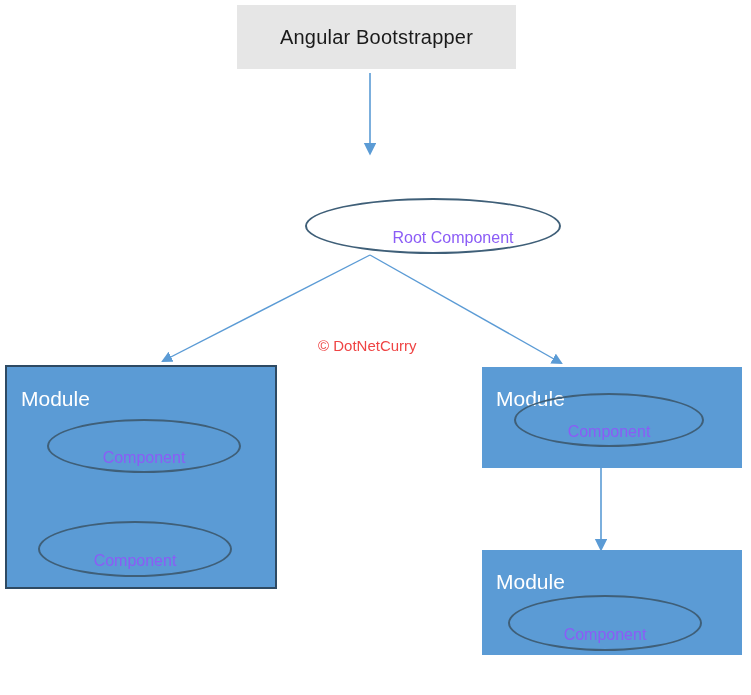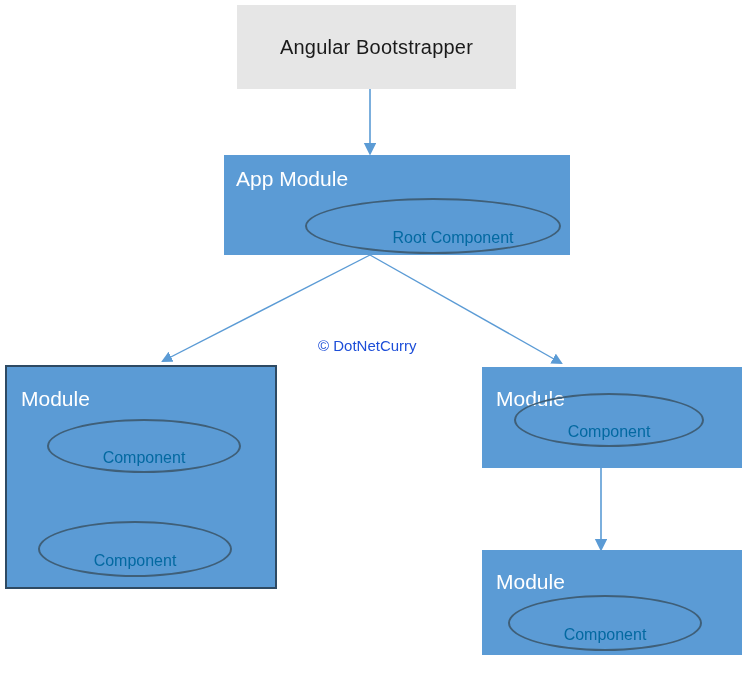--- a/index.html
+++ b/index.html
@@ -18,21 +18,21 @@
     overflow: hidden;
   }
   .node {
     position: absolute;
     box-sizing: border-box;
   }
   .bootstrapper-box {
     left: 237px;
     top: 5px;
     width: 279px;
-    height: 84px;
+    height: 64px;
     background: #e6e6e6;
     display: flex;
     align-items: center;
     justify-content: center;
   }
   .bootstrapper-label {
     font-size: 20px;
     color: #1a1a1a;
     letter-spacing: 0.2px;
   }
@@ -81,21 +81,21 @@
   .ellipse {
     position: absolute;
     border: 2px solid #3f5f78;
     border-radius: 50%;
     background: transparent;
     display: flex;
     align-items: center;
     justify-content: center;
   }
   .ellipse-label {
-    color: #0369a1;
+    color: #8b5cf6;
     font-size: 16px;
     white-space: nowrap;
     margin-top: 24px;
   }
   .root-component-ellipse {
     left: 305px;
     top: 198px;
     width: 252px;
     height: 52px;
   }
@@ -133,21 +133,21 @@
     top: 0;
     width: 751px;
     height: 695px;
     pointer-events: none;
   }
   .watermark {
     position: absolute;
     left: 318px;
     top: 337px;
     font-size: 15px;
-    color: #1d4ed8;
+    color: #ef4444;
     white-space: nowrap;
   }
 </style>
 </head>
 <body>
 
 <div id="diagram-canvas">
 
   <svg class="connector-svg" viewBox="0 0 751 695" xmlns="http://www.w3.org/2000/svg">
     <defs>
@@ -167,23 +167,20 @@
 
     <line x1="601" y1="468" x2="601" y2="549" stroke="#5b9bd5" stroke-width="1.6" marker-end="url(#arrowBlue)"></line>
 
     <line x1="137" y1="466" x2="129" y2="521" stroke="#2e4a63" stroke-width="1.8" marker-end="url(#arrowDark)"></line>
   </svg>
 
   <div class="node bootstrapper-box">
     <span class="bootstrapper-label">Angular Bootstrapper</span>
   </div>
 
-  <div class="node module-box app-module-box">
-    <span class="module-title">App Module</span>
-  </div>
   <div class="ellipse root-component-ellipse">
     <span class="ellipse-label">Root Component</span>
   </div>
 
   <div class="node module-box bordered module-left-box">
     <span class="module-title">Module</span>
   </div>
   <div class="ellipse left-comp-a-ellipse">
     <span class="ellipse-label">Component</span>
   </div>

